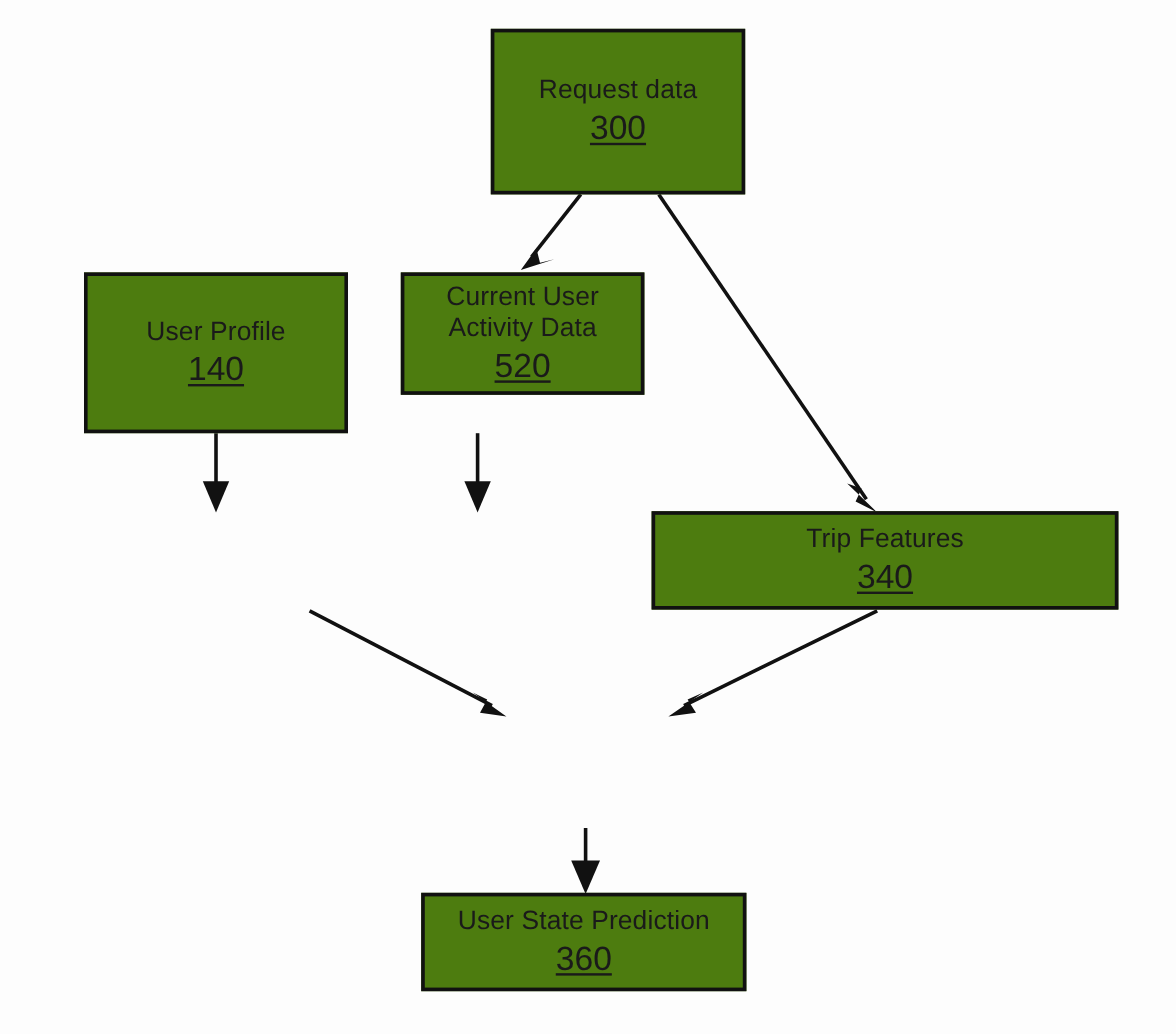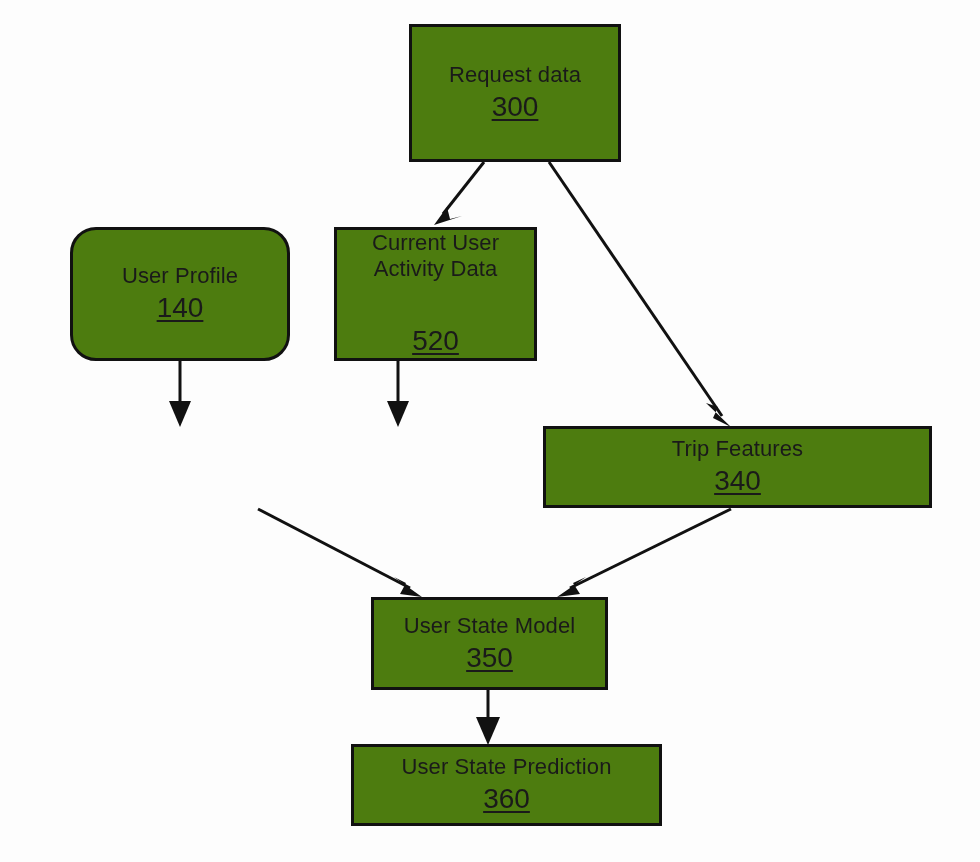--- a/index.html
+++ b/index.html
@@ -106,40 +106,36 @@
       <line class="edge-line" x1="488" y1="690" x2="488" y2="726"></line>
       <polygon class="arrow-head" points="488,745 476,717 500,717"></polygon>
     </g>
   </svg>
 
   <div class="node-box" style="left:409px; top:24px; width:212px; height:138px;">
     <div class="node-label">Request data</div>
     <div class="node-ref">300</div>
   </div>
 
-  <div class="node-box" style="left:70px; top:227px; width:220px; height:134px;border-radius:26px;">
+  <div class="node-box" style="left:70px; top:227px; width:220px; height:134px;">
     <div class="node-label">User Profile</div>
     <div class="node-ref">140</div>
   </div>
 
-  <div class="node-box" style="left:334px; top:227px; width:203px; height:134px;justify-content:space-between;">
+  <div class="node-box" style="left:334px; top:227px; width:203px; height:102px;">
     <div class="node-label">Current User
 Activity Data</div>
     <div class="node-ref">520</div>
   </div>
 
 
   <div class="node-box" style="left:543px; top:426px; width:389px; height:82px;align-items:center;">
     <div class="node-label">Trip Features</div>
     <div class="node-ref">340</div>
   </div>
 
-  <div class="node-box" style="left:371px; top:597px; width:237px; height:93px;">
-    <div class="node-label">User State Model</div>
-    <div class="node-ref">350</div>
-  </div>
 
-  <div class="node-box" style="left:351px; top:744px; width:311px; height:82px;">
+  <div class="node-box" style="left:351px; top:744px; width:271px; height:82px;">
     <div class="node-label">User State Prediction</div>
     <div class="node-ref">360</div>
   </div>
 
 </div>
 
 </body></html>

